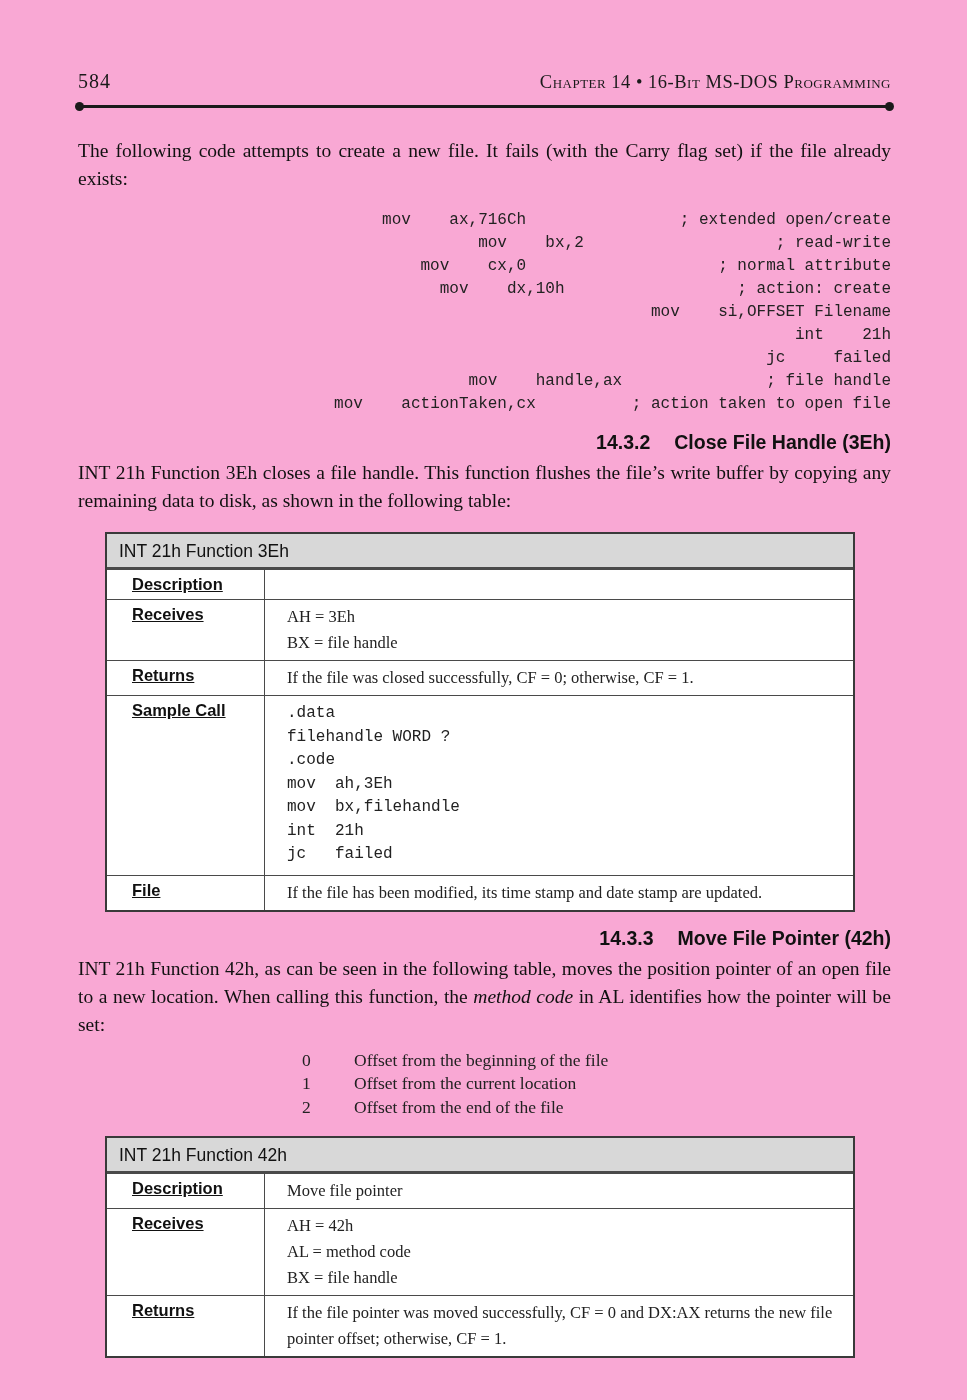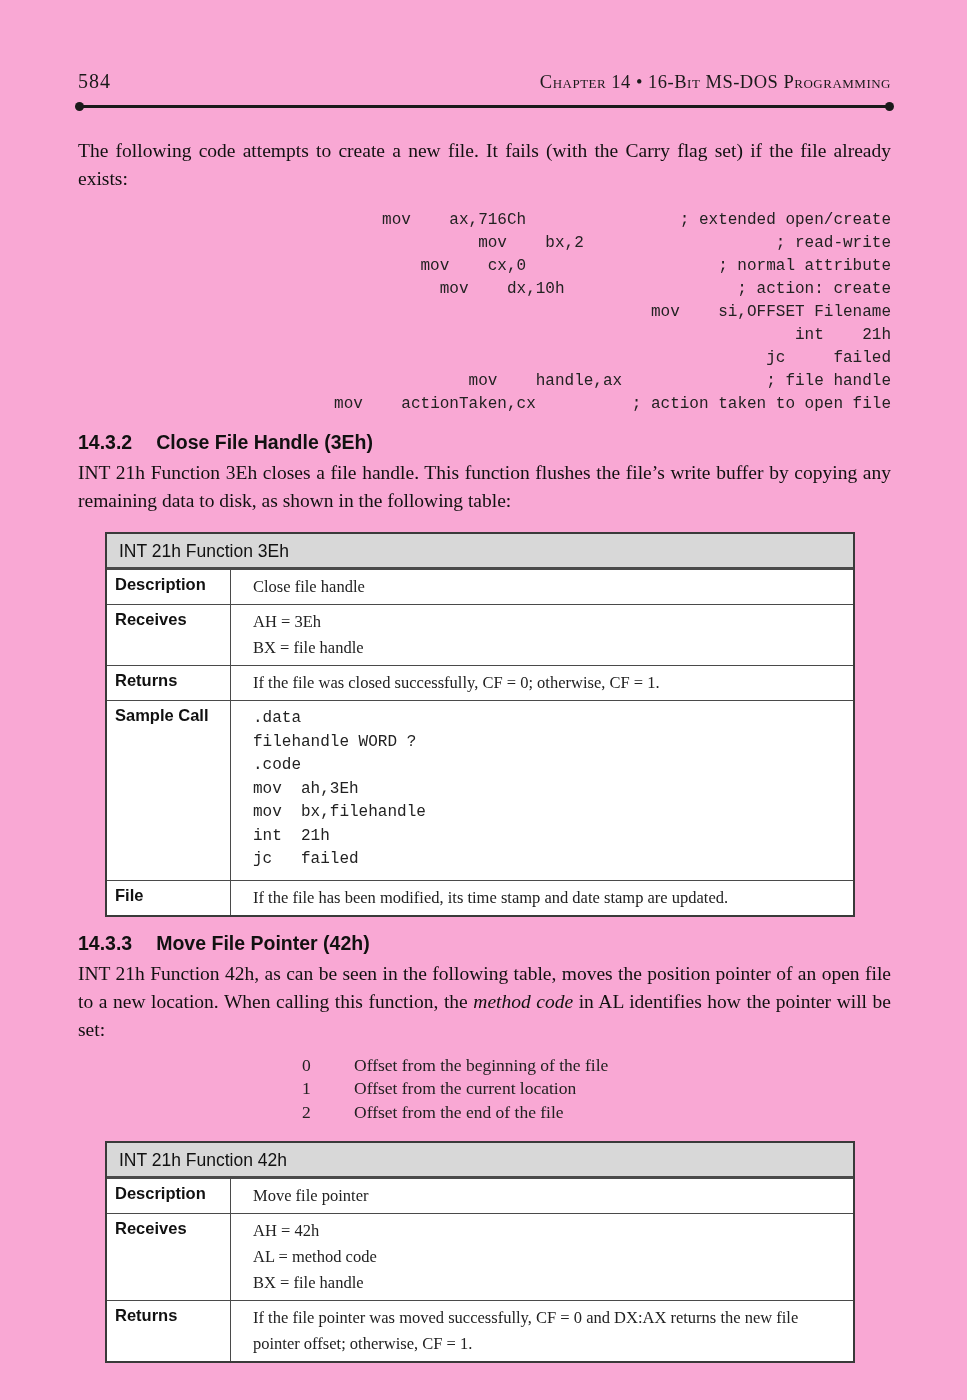--- a/index.html
+++ b/index.html
@@ -77,20 +77,21 @@
     text-align: right;
   }
 
   
   .sec-heading {
     margin: 15px 0 0 0;
     font-family: "Liberation Sans", sans-serif;
     font-weight: bold;
     font-size: 19.5px;
     color: #111;
+    text-align: right;
   }
   .sec-heading .sec-num { margin-right: 24px; }
   .sec-heading + .body-para { margin-top: 5px; }
 
   
   .method-list {
     margin: 10px 0 0 224px;
     font-size: 17.5px;
     line-height: 23.5px;
     color: #222;
@@ -113,28 +114,29 @@
     font-family: "Liberation Sans", sans-serif;
     font-weight: normal;
     font-size: 17.5px;
     color: #111;
     padding: 7px 10px 5px 12px;
   }
   .t-row { display: flex; border-top: 1.5px solid #4a4a4a; }
   .t-row:first-of-type { border-top: none; }
   .t-label {
     flex: none;
-    width: 124px;
+    width: 158px;
     box-sizing: border-box;
     border-right: 1.5px solid #4a4a4a;
     font-family: "Liberation Sans", sans-serif;
     font-weight: bold;
     font-size: 16.5px;
     color: #111;
-    padding: 5px 6px 5px 8px;
+    padding: 5px 6px 5px 25px;
+    text-decoration: underline;
   }
   .t-content {
     flex: 1;
     box-sizing: border-box;
     padding: 4px 12px 4px 22px;
     font-size: 16.5px;
     line-height: 26px;
     color: #222;
   }
   .t-content.is-code {
@@ -175,23 +177,20 @@
 mov    actionTaken,cx          ; action taken to open file</pre>
 
   <h2 class="sec-heading"><span class="sec-num">14.3.2</span><span>Close File Handle (3Eh)</span></h2>
 
   <p class="body-para">INT 21h Function 3Eh closes a file handle. This function flushes the file’s write buffer by copying any remaining data to disk, as shown in the following table:</p>
 
   <div class="fn-table" id="fn-table-0">
       <div class="t-header">INT 21h Function 3Eh</div>
       <div class="t-row">
         <div class="t-label">Description</div>
-        <div class="t-content">
-          <div class="t-line">Close file handle</div>
-        </div>
       </div>
       <div class="t-row">
         <div class="t-label">Receives</div>
         <div class="t-content">
           <div class="t-line">AH = 3Eh</div>
           <div class="t-line">BX = file handle</div>
         </div>
       </div>
       <div class="t-row">
         <div class="t-label">Returns</div>

